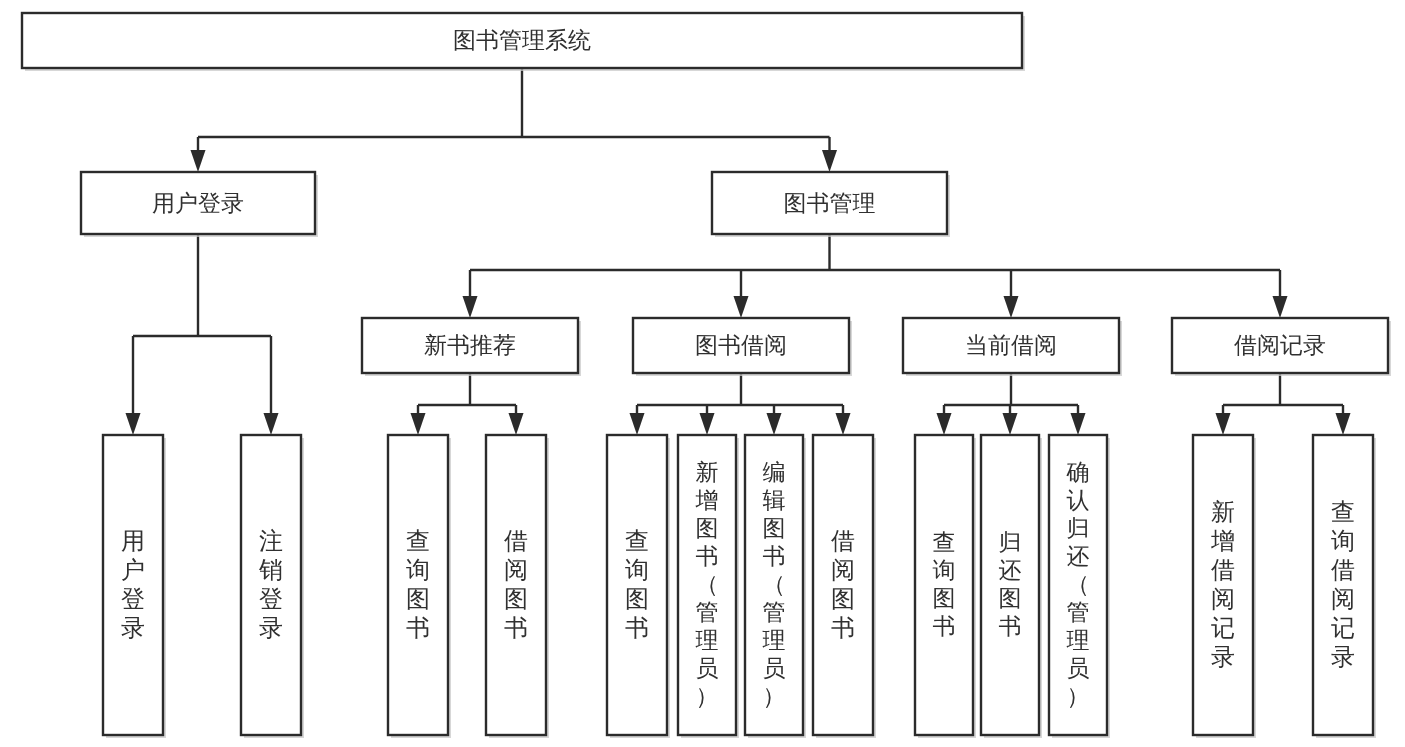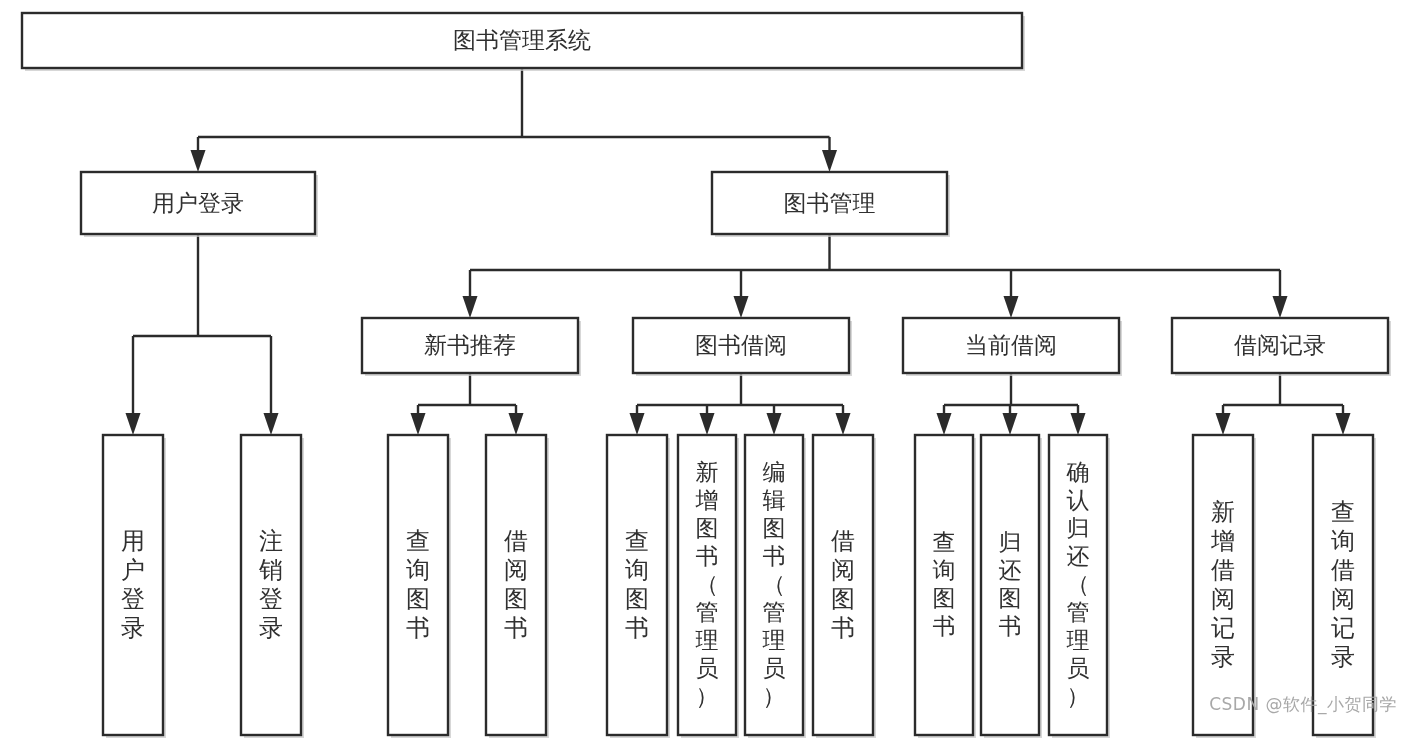--- a/index.html
+++ b/index.html
@@ -327,14 +327,13 @@
             <text x="1343" y="512.5" class="node-label label-v">查</text>
             <text x="1343" y="541.5" class="node-label label-v">询</text>
             <text x="1343" y="570.5" class="node-label label-v">借</text>
             <text x="1343" y="599.5" class="node-label label-v">阅</text>
             <text x="1343" y="628.5" class="node-label label-v">记</text>
             <text x="1343" y="657.5" class="node-label label-v">录</text>
           </g>
         </g>
       </g>
     </svg>
-  <div class="watermark">CSDN @软件_小贺同学</div>
 </div>
 
 </body></html>

